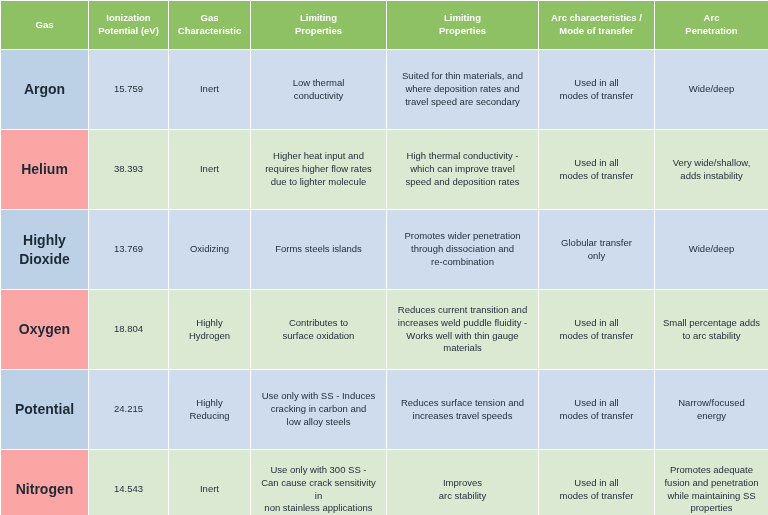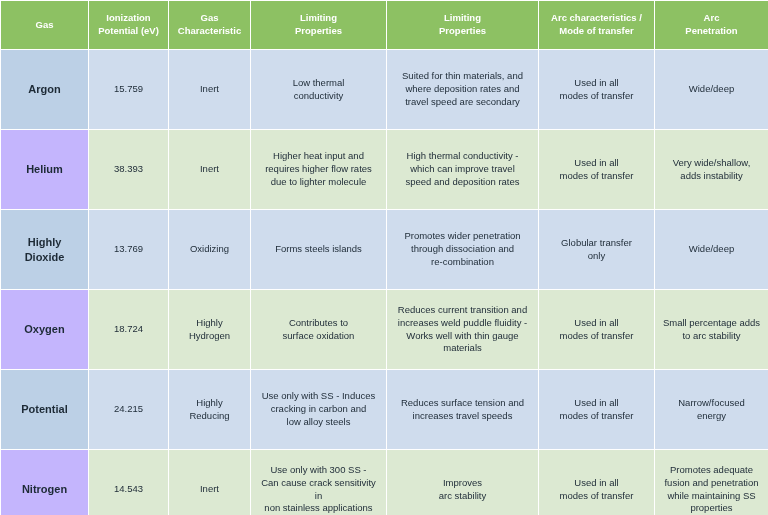--- a/index.html
+++ b/index.html
@@ -40,24 +40,24 @@
   .col-lim      { width: 136px; }
   .col-pos      { width: 152px; }
   .col-arc      { width: 116px; }
   .col-pen      { width: 114px; }
 
   
   tr.band-blue td { background: #cfdced; }
   tr.band-green td { background: #dce9d2; }
 
   tr.band-blue td.cell-gas { background: #bcd0e6; }
-  tr.band-green td.cell-gas { background: #c4b5fd; }
+  tr.band-green td.cell-gas { background: #fca5a5; }
 
   td.cell-gas {
-    font-size: 11px;
+    font-size: 14px;
     font-weight: bold;
     color: #1d2a36;
   }
   td.cell-body {
     font-size: 9.5px;
     color: #1d2a36;
   }
   tr.data-row { height: 80px; }
 </style>
 </head>
@@ -107,21 +107,21 @@
         <td class="cell-gas">Highly Dioxide</td>
         <td class="cell-body">13.769</td>
         <td class="cell-body">Oxidizing</td>
         <td class="cell-body">Forms steels islands</td>
         <td class="cell-body">Promotes wider penetration<br>through dissociation and<br>re-combination</td>
         <td class="cell-body">Globular transfer<br>only</td>
         <td class="cell-body">Wide/deep</td>
       </tr>
       <tr class="data-row band-green">
         <td class="cell-gas">Oxygen</td>
-        <td class="cell-body">18.724</td>
+        <td class="cell-body">18.804</td>
         <td class="cell-body">Highly Hydrogen</td>
         <td class="cell-body">Contributes to<br>surface oxidation</td>
         <td class="cell-body">Reduces current transition and<br>increases weld puddle fluidity -<br>Works well with thin gauge<br>materials</td>
         <td class="cell-body">Used in all<br>modes of transfer</td>
         <td class="cell-body">Small percentage adds<br>to arc stability</td>
       </tr>
       <tr class="data-row band-blue">
         <td class="cell-gas">Potential</td>
         <td class="cell-body">24.215</td>
         <td class="cell-body">Highly Reducing</td>

